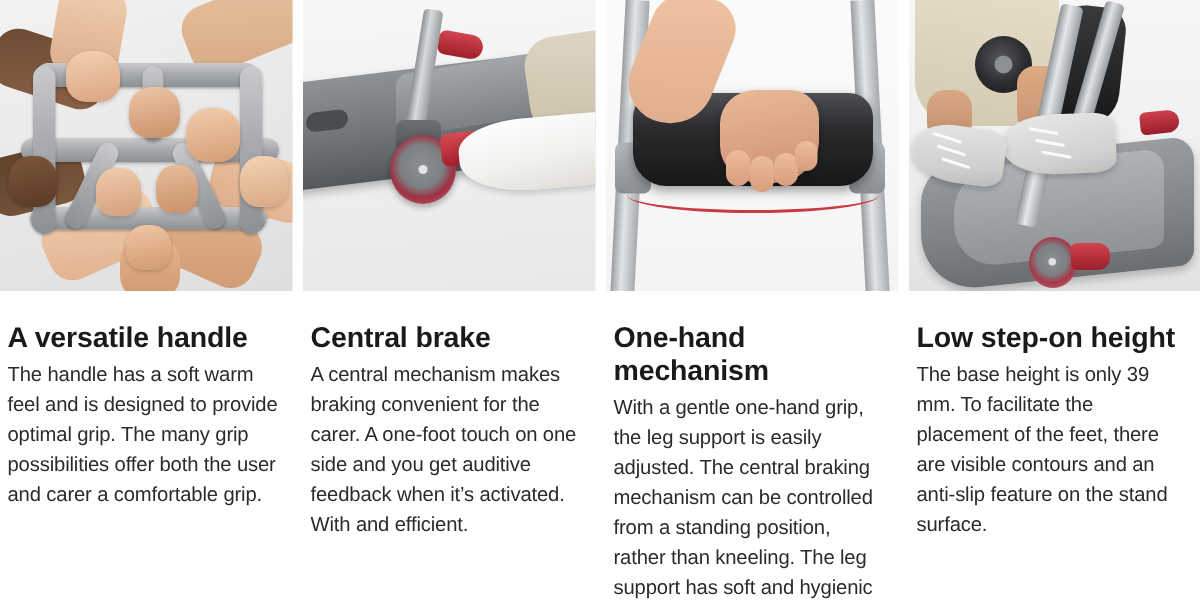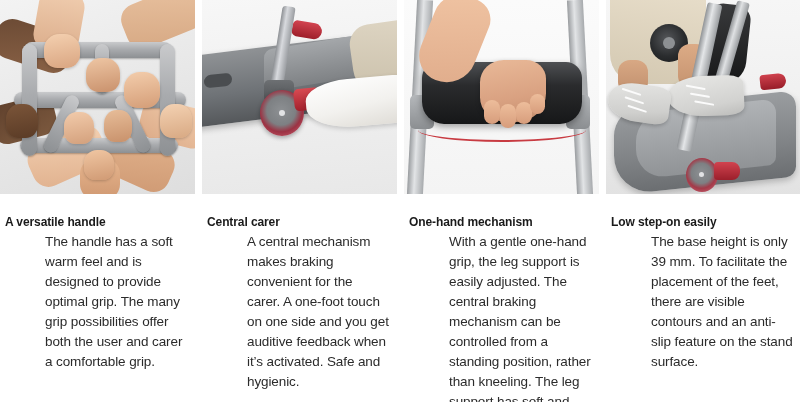--- a/index.html
+++ b/index.html
@@ -28,32 +28,31 @@
     position: relative;
     width: 195px;
     height: 194px;
     overflow: hidden;
     background: #f2f2f2;
   }
   .caption {
     padding: 0 8px 0 5px;
   }
   .caption-title {
-    font-size: 12px;
+    font-size: 19px;
     font-weight: bold;
     color: #1a1a1a;
     margin: 21px 0 3px 0;
     letter-spacing: -0.1px;
   }
   .caption-body {
     font-size: 13.5px;
     line-height: 20px;
     color: #2b2b2b;
     letter-spacing: -0.1px;
-    margin-left: 40px;
   }
 
   
   .p1 { background: linear-gradient(160deg,#f3f3f3 0%,#e7e7e7 55%,#dedede 100%); }
   .p1 .frame {
     position: absolute;
     background: linear-gradient(180deg,#c9cacc 0%,#a9abae 45%,#8d9093 100%);
     border-radius: 9px;
     box-shadow: 0 1px 2px rgba(0,0,0,.28);
   }
@@ -330,22 +329,22 @@
       <div class="slot"></div>
       <div class="pedal2"></div>
       <div class="pole"></div>
       <div class="caster-yoke"></div>
       <div class="caster"></div>
       <div class="pedal"></div>
       <div class="trouser"></div>
       <div class="shoe"></div>
     </div>
     <div class="caption">
-      <div class="caption-title">Central carer</div>
-      <div class="caption-body">A central mechanism makes braking convenient for the carer. A one-foot touch on one side and you get auditive feedback when it’s activated. Safe and hygienic.</div>
+      <div class="caption-title">Central brake</div>
+      <div class="caption-body">A central mechanism makes braking convenient for the carer. A one-foot touch on one side and you get auditive feedback when it’s activated. With and efficient.</div>
     </div>
   </div>
 
   <div class="feature-col">
     <div class="photo p3">
       <div class="leg-l"></div>
       <div class="leg-r"></div>
       <div class="clamp-l"></div>
       <div class="clamp-r"></div>
       <div class="pad"></div>
@@ -385,18 +384,18 @@
       </div>
       <div class="shoe-l">
         <div class="lace" style="left:12px;top:8px;transform:rotate(10deg);"></div>
         <div class="lace" style="left:16px;top:16px;transform:rotate(10deg);"></div>
         <div class="lace" style="left:20px;top:24px;transform:rotate(10deg);"></div>
       </div>
       <div class="caster4"></div>
       <div class="pedal4"></div>
     </div>
     <div class="caption">
-      <div class="caption-title">Low step-on easily</div>
+      <div class="caption-title">Low step-on height</div>
       <div class="caption-body">The base height is only 39 mm. To facilitate the placement of the feet, there are visible contours and an anti-slip feature on the stand surface.</div>
     </div>
   </div>
 
 </div>
 
 </body></html>

